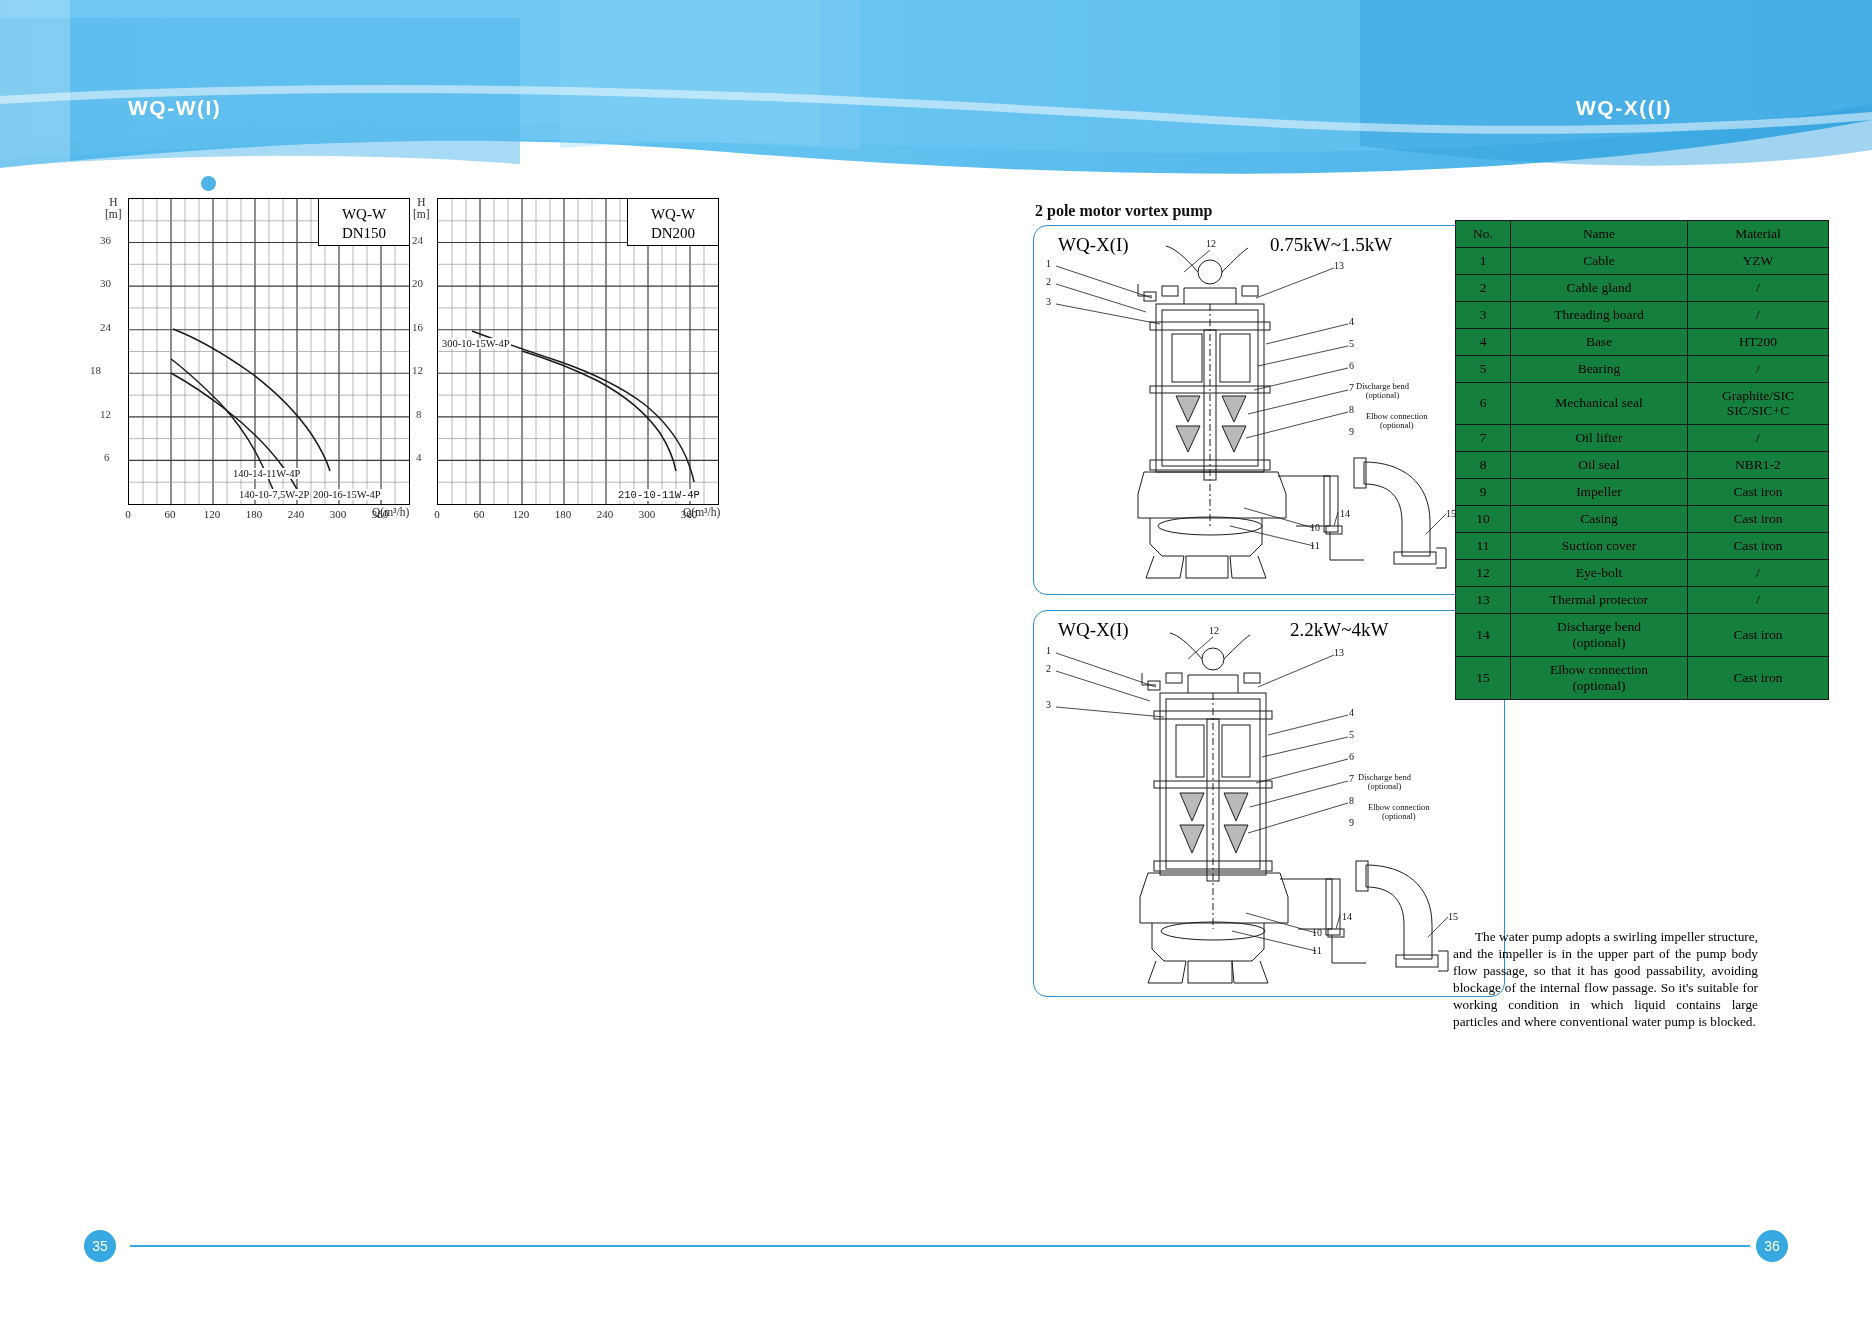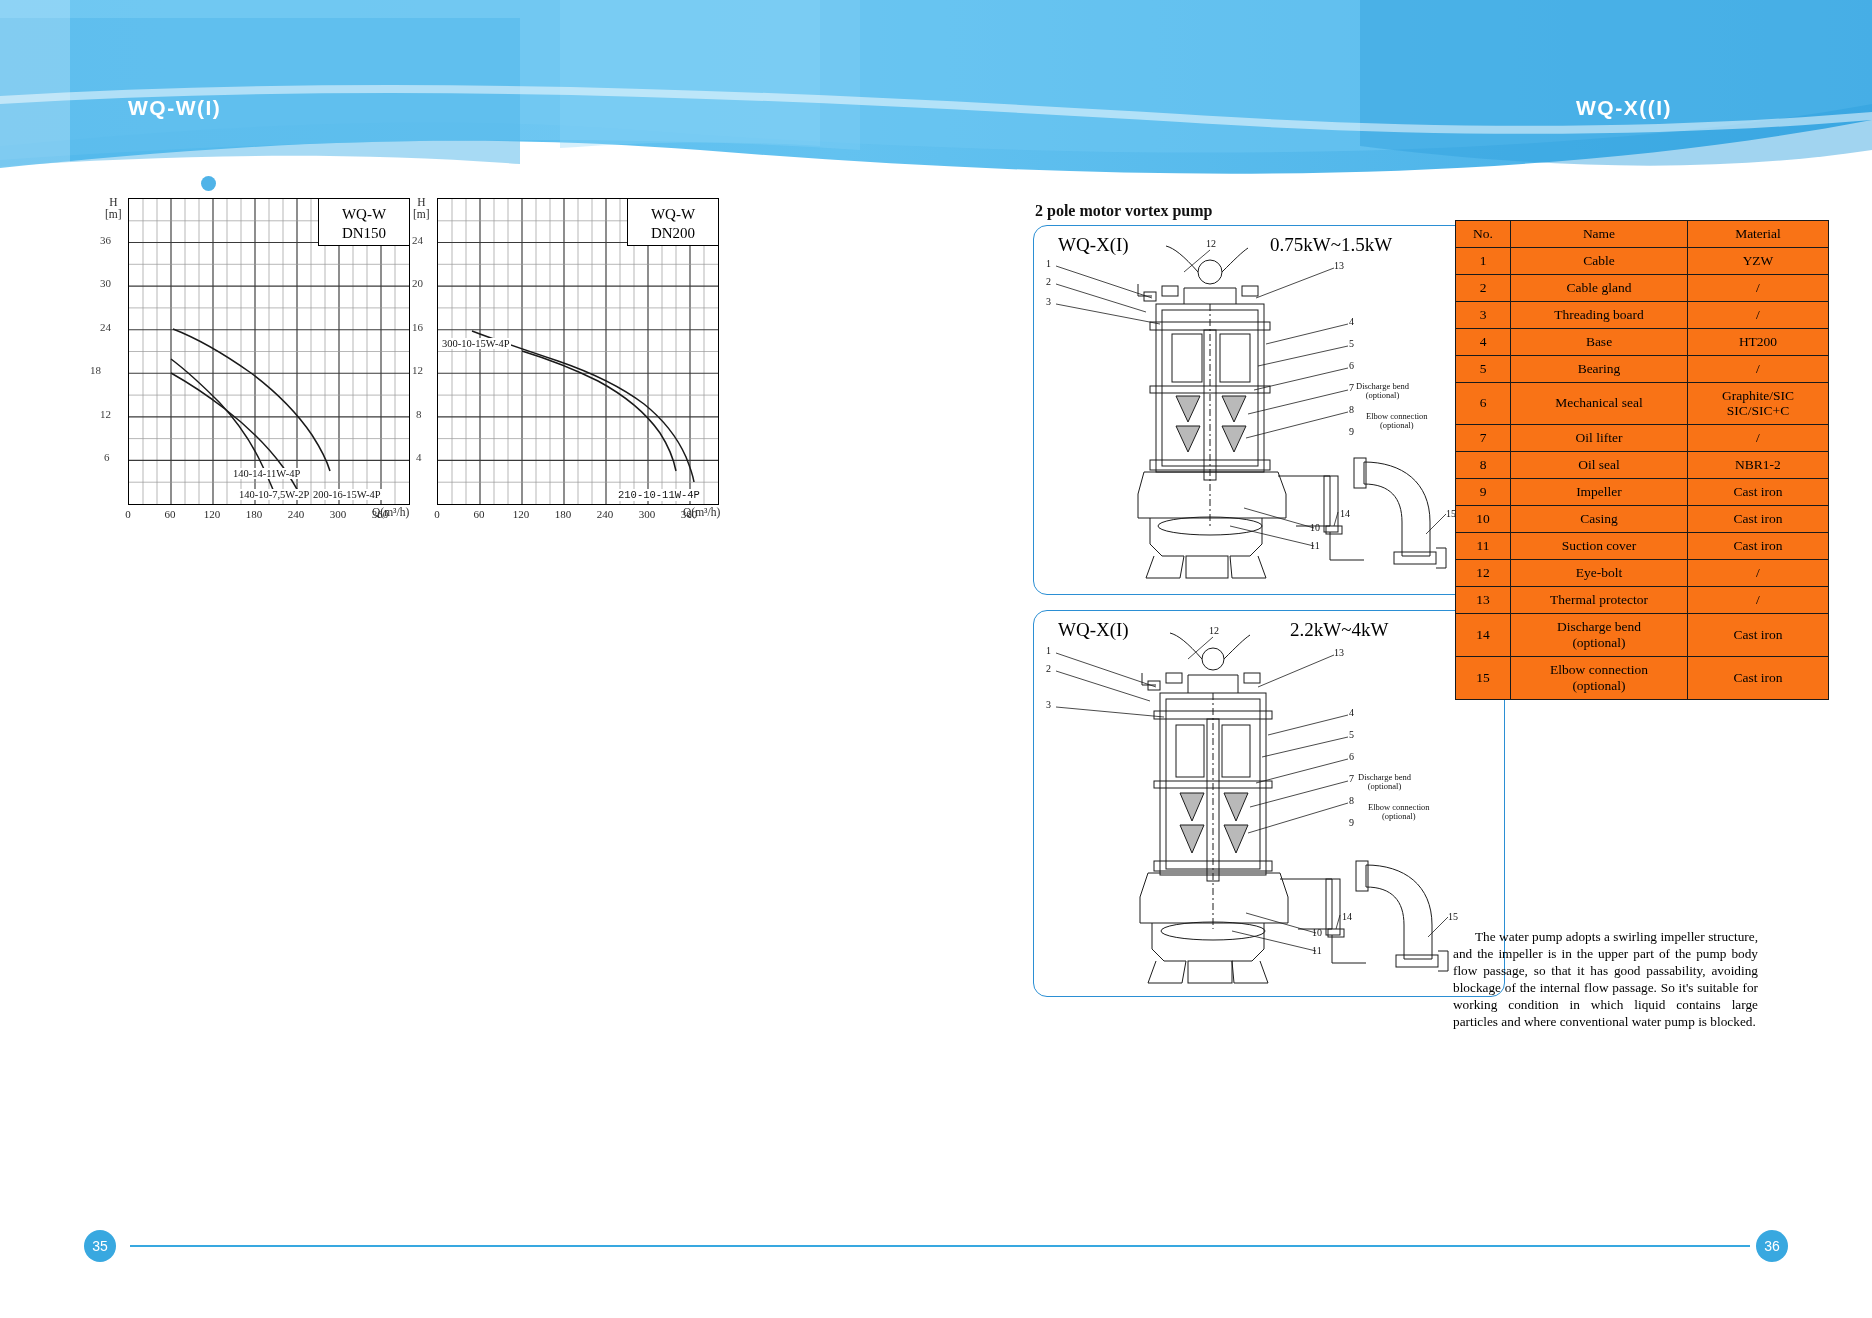--- a/index.html
+++ b/index.html
@@ -180,21 +180,21 @@
     white-space: nowrap;
   }
 
   
   .parts-table {
     position: absolute;
     border-collapse: collapse;
     font-family: "Liberation Serif", serif;
     font-size: 13.5px;
     color: #000;
-    background: #f97316;
+    background: #15803d;
   }
   .parts-table th, .parts-table td {
     border: 1px solid #1a1a1a;
     text-align: center;
     padding: 5px 4px;
     font-weight: normal;
     line-height: 1.18;
   }
   .parts-table .c-no   { width: 46px; }
   .parts-table .c-name { width: 168px; }

